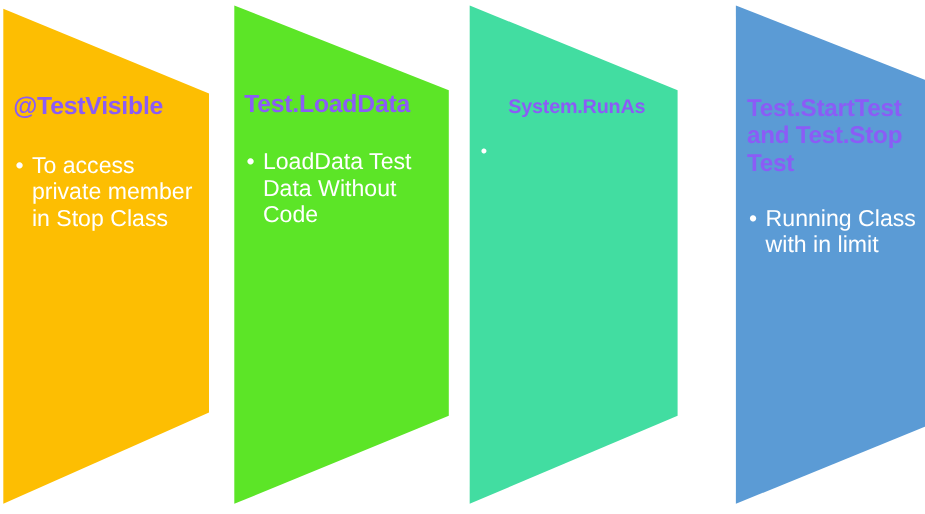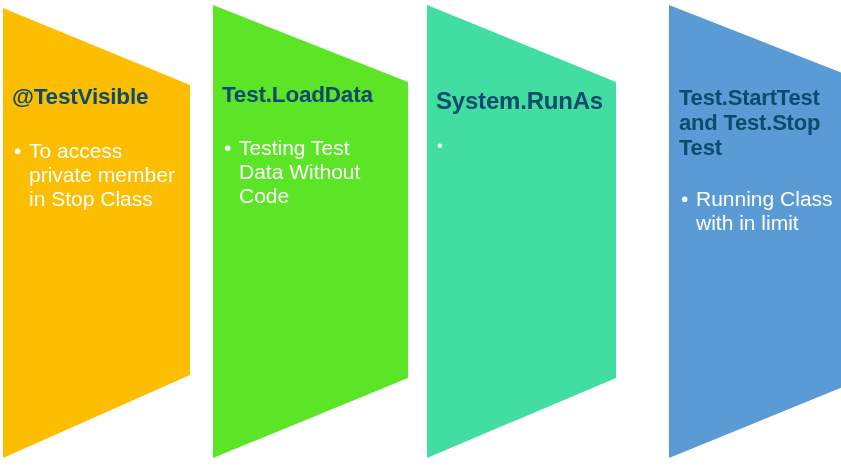--- a/index.html
+++ b/index.html
@@ -33,21 +33,21 @@
   }
   .chevron-content {
     position: absolute;
     left: 0;
     top: 0;
     box-sizing: border-box;
     color: #ffffff;
   }
   .chevron-title {
     font-weight: bold;
-    color: #0c4a6e;
+    color: #8b5cf6;
     margin: 0;
     line-height: 1.13;
     letter-spacing: -0.2px;
   }
   .bullet-list {
     list-style: none;
     margin: 0;
     padding: 0;
   }
   .bullet-item {
@@ -74,21 +74,21 @@
   
   #shape-2 { left: 210px; width: 200px; }
   #shape-2 .chevron-content { left: 12px; top: 82px; width: 172px; }
   #shape-2 .chevron-title { font-size: 22.5px; }
   #shape-2 .bullet-list { margin-top: 29px; }
   #shape-2 .bullet-item { font-size: 21px; }
 
   
   #shape-3 { left: 424px; width: 200px; }
   #shape-3 .chevron-content { left: 12px; top: 87px; width: 168px; }
-  #shape-3 .chevron-title { font-size: 24px; }
+  #shape-3 .chevron-title { font-size: 18px; margin-left: 26px; }
   #shape-3 .bullet-list { margin-top: 22px; }
   #shape-3 .bullet-item { font-size: 16.5px; padding-left: 13px; }
   #shape-3 .bullet-item .dot { left: 1px; }
 
   
   #shape-4 { left: 666px; width: 206px; }
   #shape-4 .chevron-content { left: 13px; top: 86px; width: 180px; }
   #shape-4 .chevron-title { font-size: 22px; }
   #shape-4 .bullet-list { margin-top: 26px; }
   #shape-4 .bullet-item { font-size: 21px; }
@@ -115,21 +115,21 @@
 
   <div class="chevron" id="shape-2">
     <svg class="chevron-shape" viewBox="0 0 200 467" preserveAspectRatio="none">
       <polygon points="3,5 198,82 198,378 3,458" fill="#5CE527"></polygon>
     </svg>
     <div class="chevron-content">
       <div class="chevron-title">Test.LoadData</div>
       <ul class="bullet-list">
         <li class="bullet-item">
           <span class="dot">•</span>
-          <span>Testing Test Data Without Code</span>
+          <span>LoadData Test Data Without Code</span>
         </li>
       </ul>
     </div>
   </div>
 
   <div class="chevron" id="shape-3">
     <svg class="chevron-shape" viewBox="0 0 200 467" preserveAspectRatio="none">
       <polygon points="3,5 192,82 192,378 3,458" fill="#42DDA1"></polygon>
     </svg>
     <div class="chevron-content">

